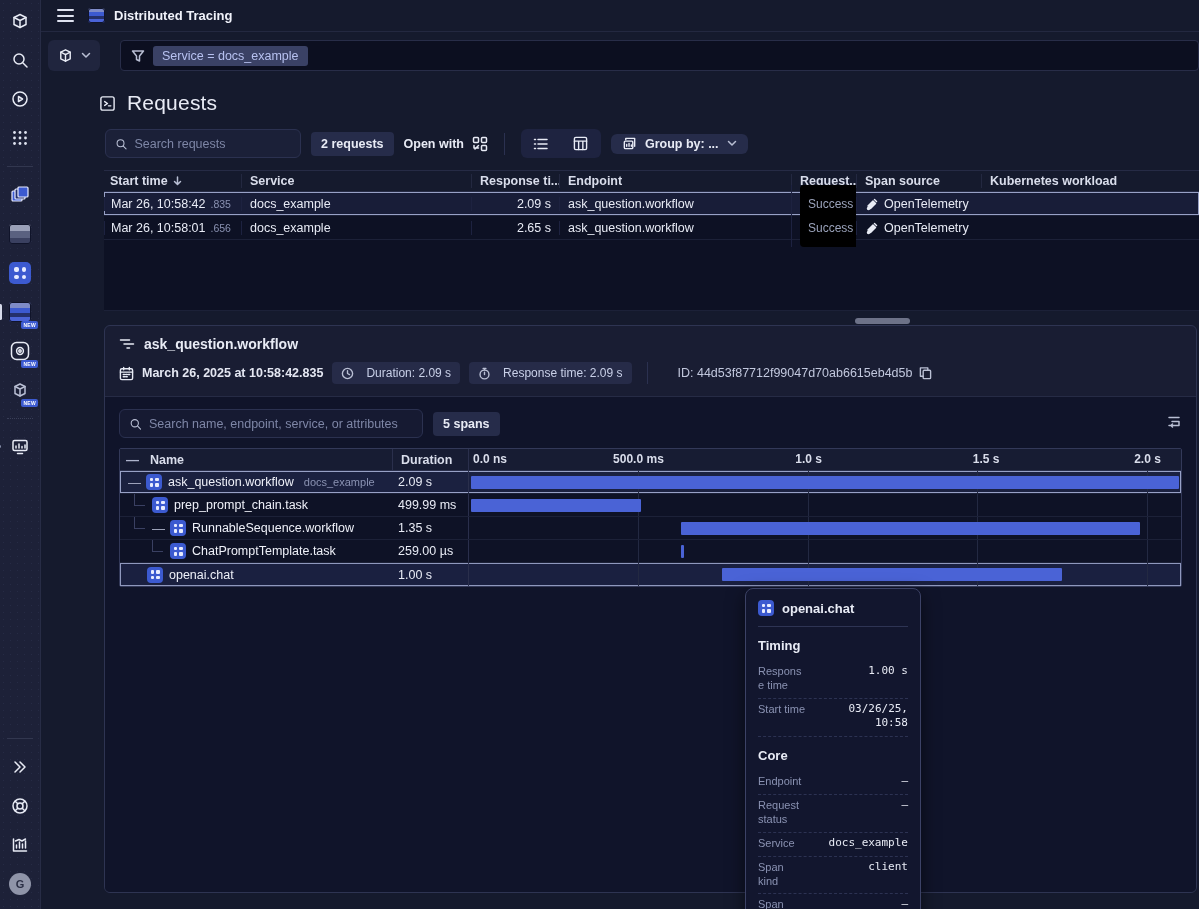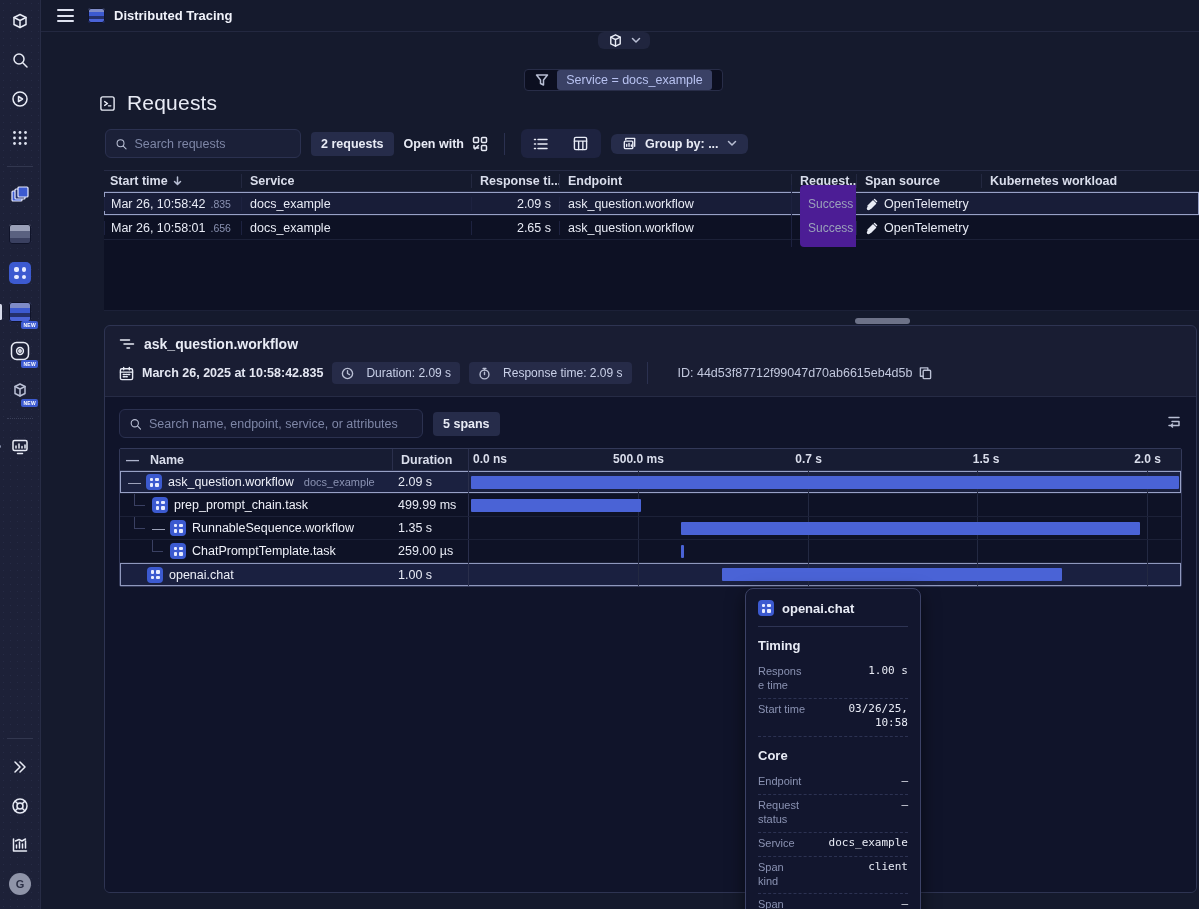--- a/index.html
+++ b/index.html
@@ -48,21 +48,21 @@
 
   
   .main { flex:1; display:flex; flex-direction:column; min-width:0; }
 
   .topbar { height:32px; display:flex; align-items:center; gap:14px; padding-left:16px; border-bottom:1px solid #232840; }
   .hamburger { width:17px; display:flex; flex-direction:column; gap:3.5px; cursor:pointer; }
   .hamburger i { height:2px; background:#dfe3f0; border-radius:1px; }
   .app-mini-icon { width:17px; height:15px; }
   .topbar-title { font-size:13px; font-weight:bold; color:#f0f2fa; }
 
-  .filterbar { height:47px; display:flex; align-items:center; gap:20px; padding:0 0 0 7px;flex-direction:column; }
+  .filterbar { height:47px; display:flex; align-items:center; gap:20px; padding:0 0 0 7px; }
   .scope-btn { height:31px; padding:0 9px; background:#20253e; border-radius:6px; display:flex; align-items:center; gap:7px; cursor:pointer; }
   .filter-input { flex:1; height:31px; background:#0c0f20; border:1px solid #282d48; border-radius:4px; display:flex; align-items:center; gap:8px; padding:0 10px; margin-right:0; }
   .filter-pill { background:#3a4165; color:#b7c1f0; font-size:12.5px; padding:3px 9px; border-radius:3px; }
 
   
   .requests { padding-top:12px; }
   .req-title-row { display:flex; align-items:center; gap:11px; padding-left:58px; margin-bottom:14px; }
   .req-title { font-size:21px; font-weight:normal; letter-spacing:.2px; }
   .req-toolbar { display:flex; align-items:center; gap:10px; padding-left:64px; margin-bottom:12px; }
   .search-box { width:196px; height:29px; background:#1b2038; border:1px solid #2b3150; border-radius:6px; display:flex; align-items:center; gap:7px; padding:0 9px; }
@@ -80,21 +80,21 @@
   .rt-grid { display:grid; grid-template-columns:137px 230px 88px 232px 65px 125px 230px 1fr; }
   .rt-header { height:22px; align-items:center; border-top:1px solid #262b45; border-bottom:1px solid #262b45; }
   .rt-header .cell { color:#d9ddeb; font-weight:bold; font-size:12.5px; }
   .cell { padding:0 8px; display:flex; align-items:center; gap:5px; overflow:hidden; white-space:nowrap; border-left:1px solid #232840; min-width:0; }
   .cell:first-child { border-left:none; padding-left:6px; }
   .rt-row { height:24px; align-items:center; background:#0d1124; border-bottom:1px solid #1c2138; cursor:pointer; }
   .rt-row .cell { border-left:1px solid #1d2240; font-size:12.5px; }
   .rt-row.selected { background:#181d38; box-shadow:inset 0 0 0 1px #98a1c6; }
   .num-right { justify-content:flex-end; }
   .ms-part { color:#8a92b2; font-size:10.5px; }
-  .success-pill { background:#4c1d95; color:#9aa2ba; border-radius:4px; padding:12px 8px; font-size:12px; }
+  .success-pill { background:#000000; color:#9aa2ba; border-radius:4px; padding:12px 8px; font-size:12px; }
   .rt-filler { height:71px; background:#0d1124; border-bottom:1px solid #1c2138; }
 
   .resize-handle { position:absolute; left:855px; top:318px; width:55px; height:6px; background:#7d8399; border-radius:3px; opacity:.85; cursor:row-resize; z-index:6; }
 
   
   .trace-panel {
     margin:14px 2px 0 63px; border:1px solid #2e3452; border-radius:6px;
     background:#191d33; height:568px; display:flex; flex-direction:column; overflow:hidden;
   }
   .tp-header { padding:10px 14px 0 14px; }
@@ -500,21 +500,21 @@
           <div class="cell wf-name-head" style="border-left:none;">
             <span class="collapse-dash">—</span>
             <span>Name</span>
           </div>
           <div class="cell">
               <span>Duration</span>
             </div>
           <div class="wf-timeline-head">
             <span class="tick" style="left:4px;">0.0 ns</span>
             <span class="tick centered" style="left:23.8%;">500.0 ms</span>
-            <span class="tick centered" style="left:47.7%;">0.7 s</span>
+            <span class="tick centered" style="left:47.7%;">1.0 s</span>
             <span class="tick centered" style="left:71.5%;margin-left:8px;">1.5 s</span>
             <span class="tick centered" style="left:95.3%;">2.0 s</span>
           </div>
         </div>
 
         <div class="wf-grid wf-row selected">
           <div class="wf-name-cell">
             <span class="collapse-dash">—</span>
             <span class="span-icon">
                 <i></i>

